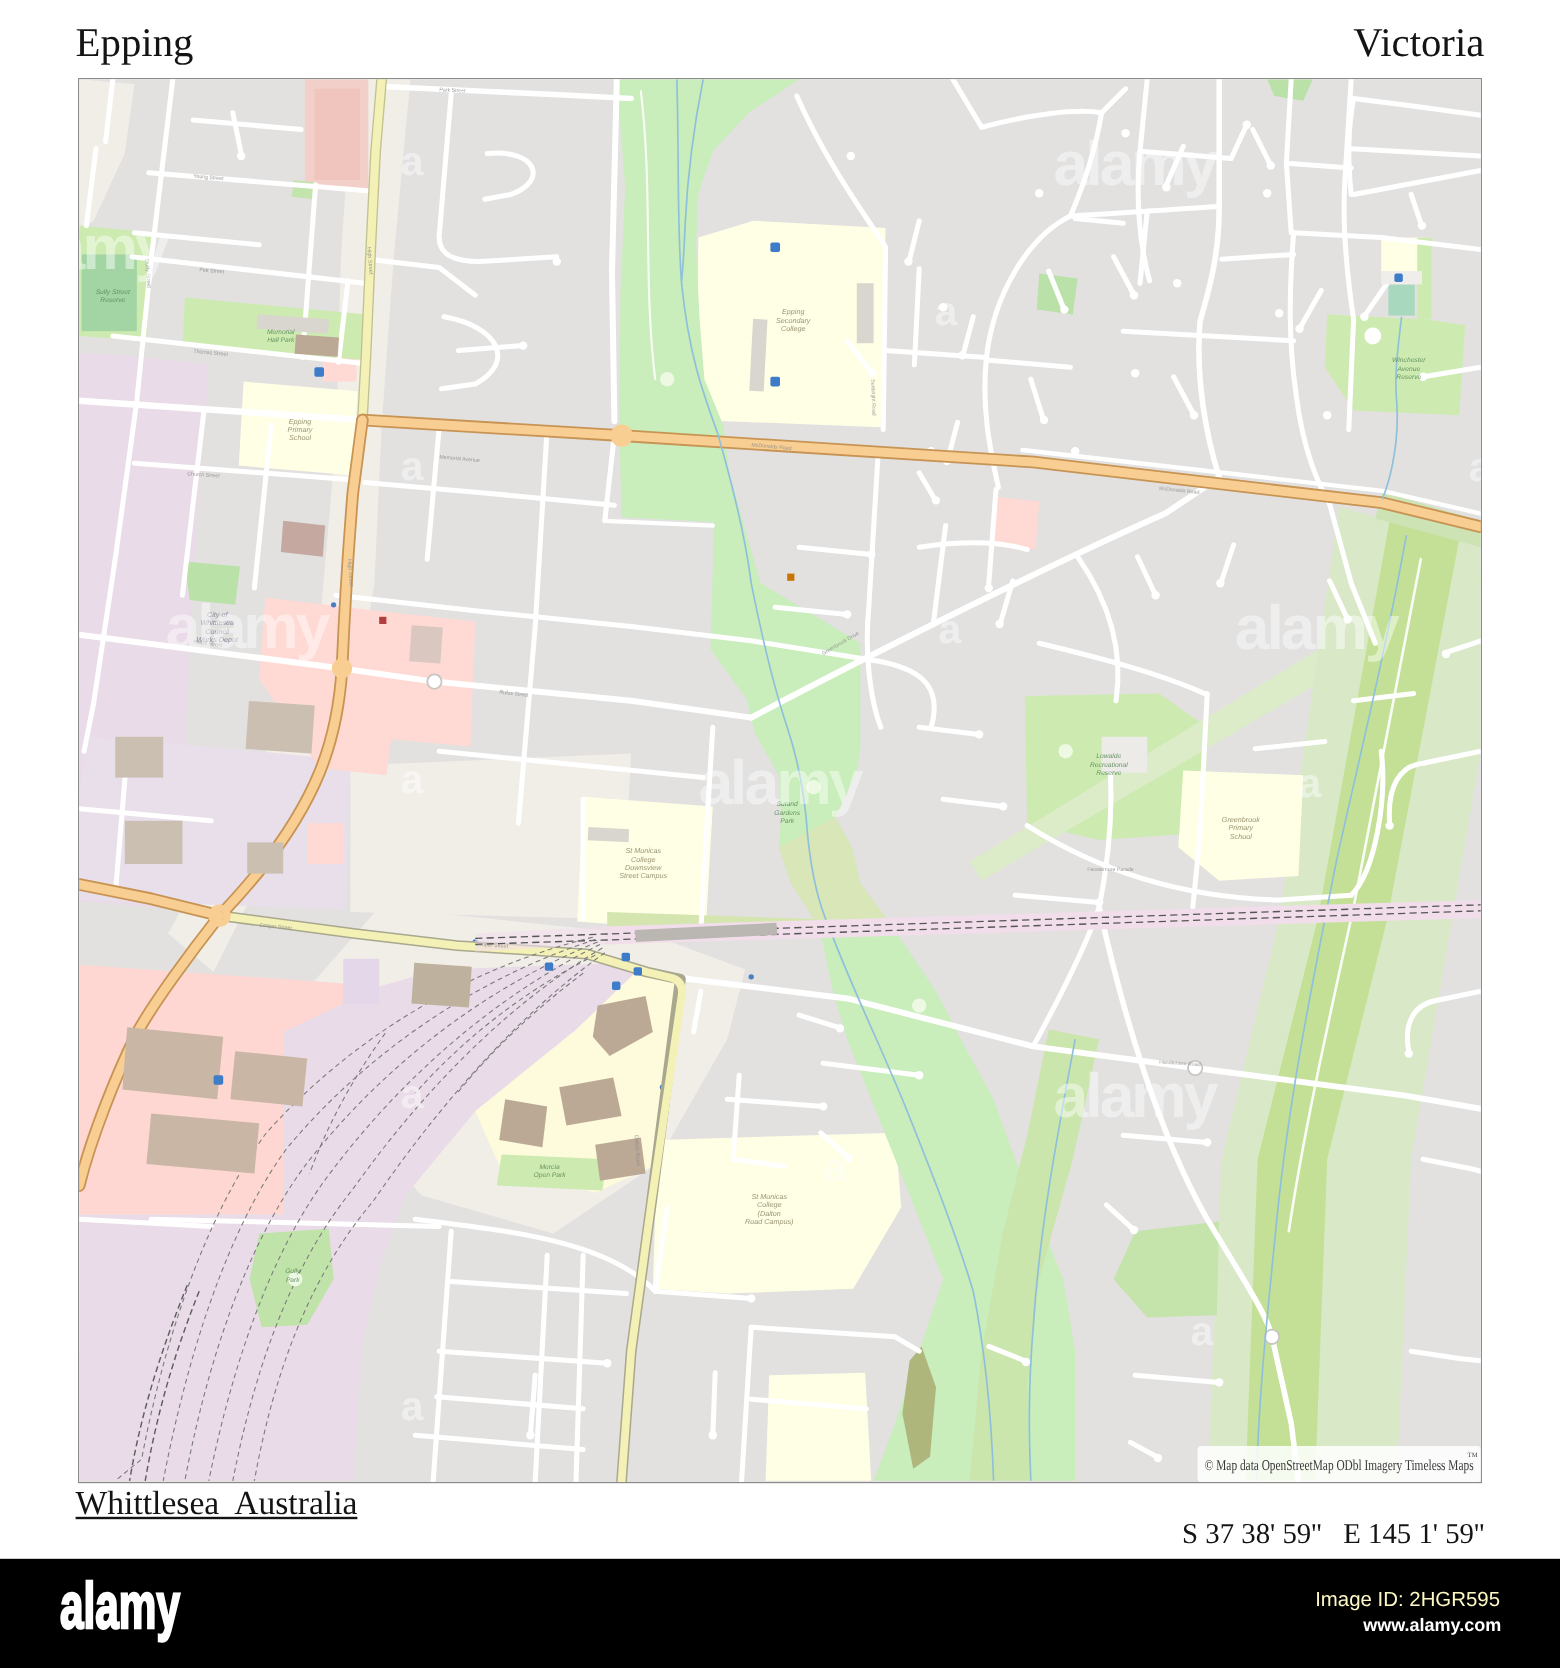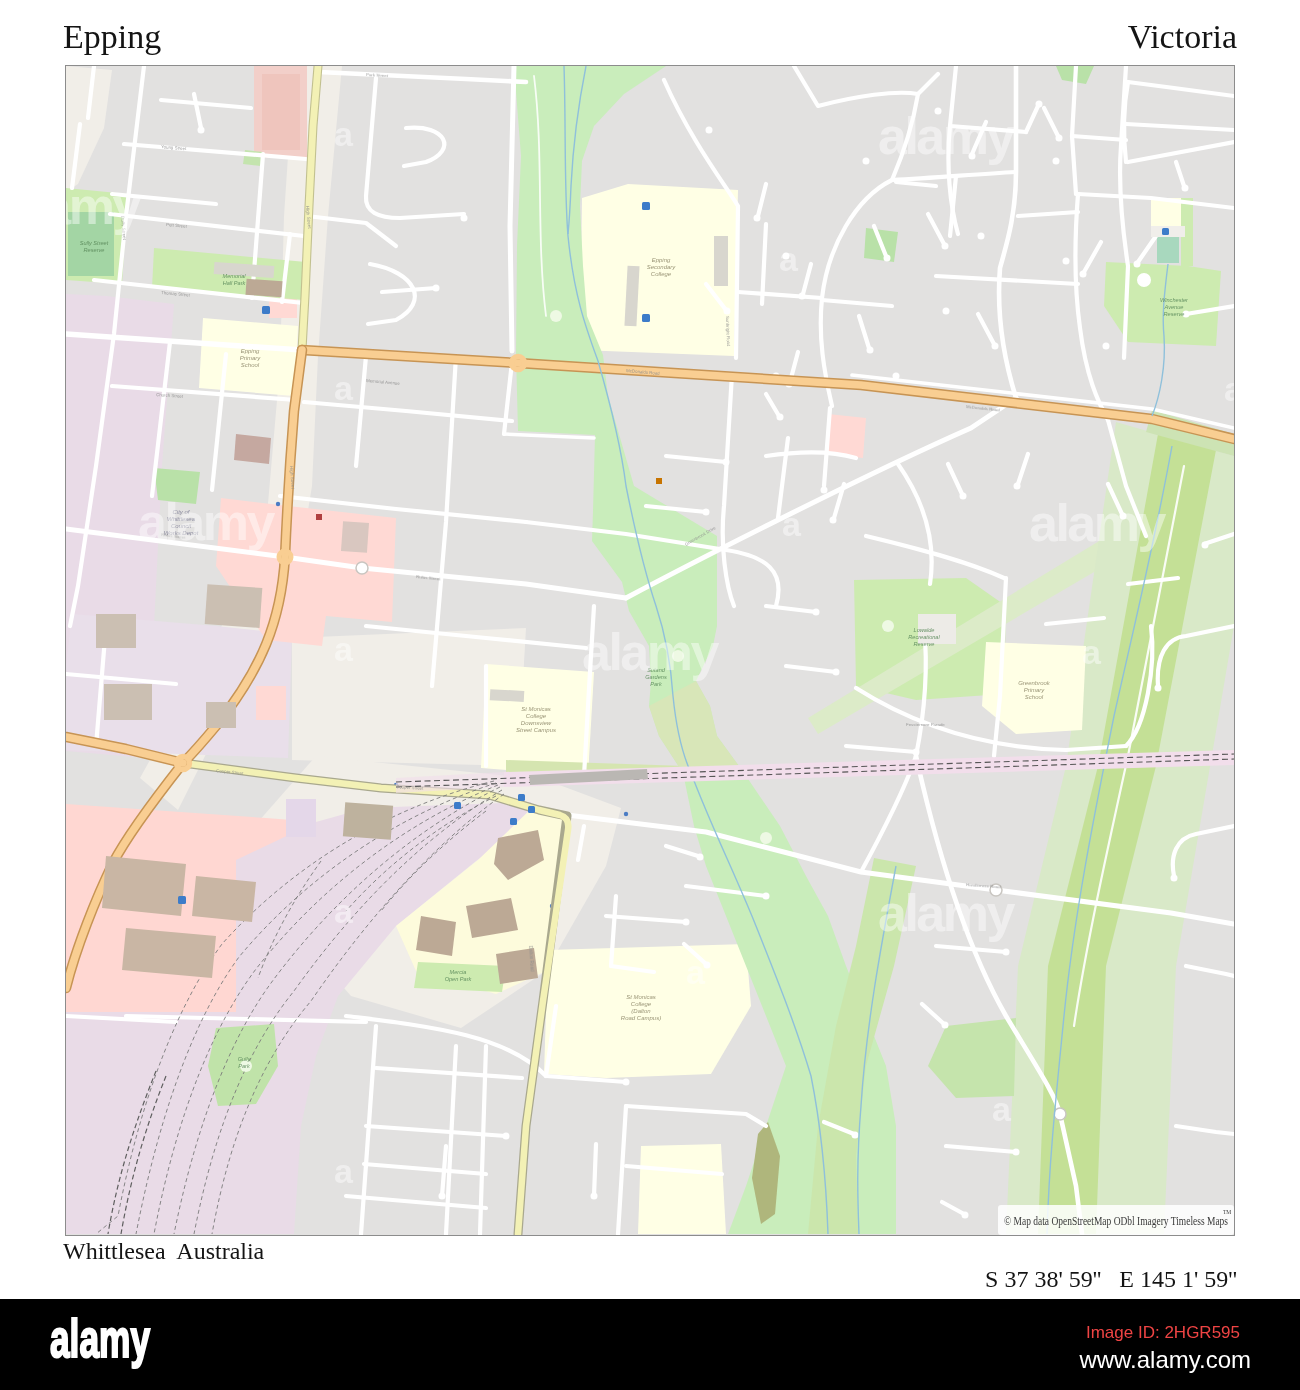--- a/index.html
+++ b/index.html
@@ -1,20 +1,20 @@
 <!DOCTYPE html>
 <html><head>
 <meta charset="utf-8">
 <style>
   html,body{margin:0;padding:0;background:#ffffff;}
   body{width:1300px;height:1390px;position:relative;font-family:"Liberation Sans",sans-serif;overflow:hidden;}
   .title{position:absolute;font-family:"Liberation Serif",serif;color:#141414;}
   #t1{left:63px;top:18px;font-size:34px;}
   #t2{right:63px;top:18px;font-size:34px;}
-  #b1{left:63px;top:1238px;font-size:24px;}
+  #b1{left:63px;top:1238px;font-size:28px;text-decoration:underline;}
   #b2{right:63px;top:1266px;font-size:24px;}
   #mapwrap{position:absolute;left:65px;top:65px;width:1170px;height:1171px;border:1px solid #8c8c8c;box-sizing:border-box;}
   #footer{position:absolute;left:0;top:1299px;width:1300px;height:91px;background:#000;}
   .wm{font-family:"Liberation Sans",sans-serif;font-weight:bold;fill:#ffffff;opacity:0.45;}
 </style>
 </head>
 <body>
 
 <div class="title" id="t1">Epping</div>
 
@@ -755,16 +755,16 @@
 <div class="title" id="b1">Whittlesea&nbsp; Australia</div>
 
 <div class="title" id="b2">S 37 38' 59''&nbsp;&nbsp; E 145 1' 59''</div>
 
 <div id="footer">
 
 <svg style="position:absolute;left:48px;top:16px" width="140" height="64" viewBox="0 0 140 64">
 <text x="2" y="42" font-family="Liberation Sans" font-size="54" font-weight="bold" fill="#fff" stroke="#fff" stroke-width="2.2" textLength="100" lengthAdjust="spacingAndGlyphs">alamy</text>
 </svg>
 
-<div style="position:absolute;right:60px;top:24px;color:#ef4444;font-size:17px;margin-left:32px;">Image ID: 2HGR595</div>
-
-<div style="position:absolute;right:49px;top:47px;color:#fff;font-size:24px;font-weight:normal;">www.alamy.com</div>
+<div style="position:absolute;right:50px;top:24px;color:#fef9c3;font-size:17px;margin-left:32px;">Image ID: 2HGR595</div>
+
+<div style="position:absolute;right:49px;top:47px;color:#fff;font-size:15px;font-weight:bold;">www.alamy.com</div>
 </div>
 
 </body></html>

